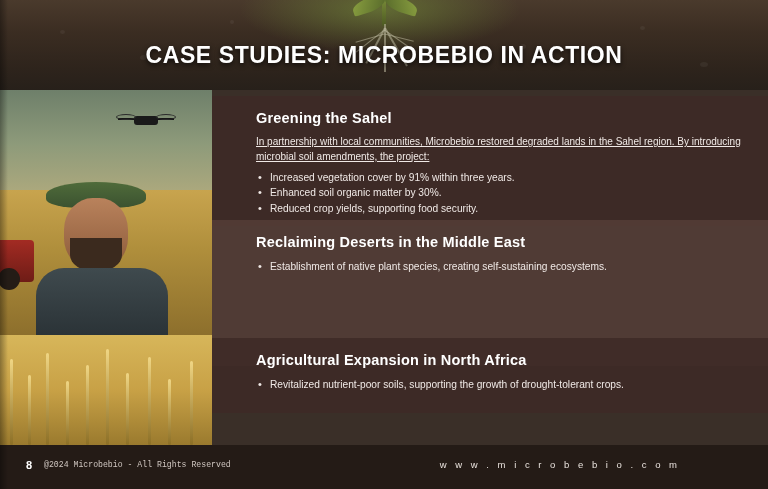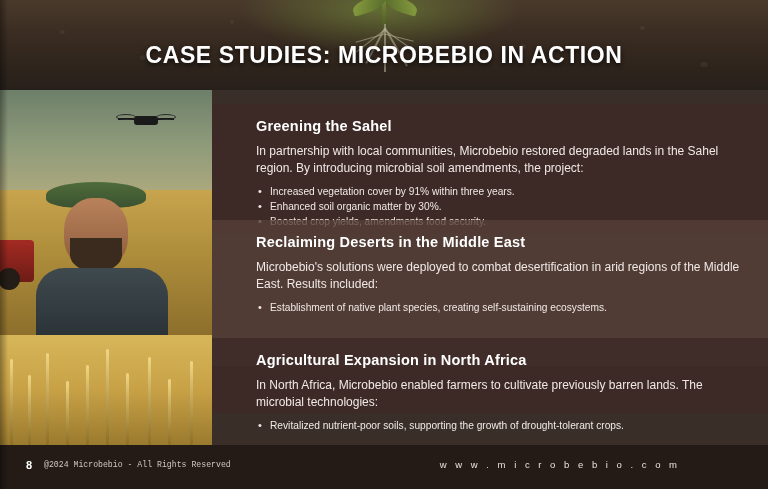--- a/index.html
+++ b/index.html
@@ -148,35 +148,36 @@
 
   
   .panel {
     position: absolute;
     left: 212px;
     width: 556px;
     padding: 14px 26px 10px 44px;
     box-sizing: border-box;
     color: #ffffff;
   }
-  .panel-1 { top: 104px;  height: 130px; background: rgba(62,42,38,0.86); }
+  .panel-1 { top: 96px;  height: 130px; background: rgba(62,42,38,0.86); }
   .panel-2 { top: 220px; height: 146px; background: rgba(86,62,56,0.80); }
   .panel-3 { top: 338px; height: 75px; background: rgba(62,42,38,0.86); }
 
   .panel h2 {
     margin: 0 0 9px 0;
     font-size: 14.5px;
     font-weight: bold;
     letter-spacing: 0.2px;
   }
   .panel p {
     margin: 0 0 6px 0;
-    font-size: 12px;
+    font-size: 10px;
     line-height: 1.45;
     color: #f0e9e6;
+    text-decoration: underline;
   }
   .panel ul {
     margin: 0;
     padding: 0;
     list-style: none;
   }
   .panel li {
     position: relative;
     font-size: 10.2px;
     line-height: 1.5;
@@ -287,35 +288,33 @@
       <div class="wheat-stalk" style="left:190px; height:84px;"></div>
     </div>
   </div>
 
   <div class="panel panel-1">
     <h2>Greening the Sahel</h2>
     <p>In partnership with local communities, Microbebio restored degraded lands in the Sahel region. By introducing microbial soil amendments, the project:</p>
     <ul>
       <li>Increased vegetation cover by 91% within three years.</li>
       <li>Enhanced soil organic matter by 30%.</li>
-      <li>Boosted crop yields, amendments food security.</li>
+      <li>Reduced crop yields, supporting food security.</li>
     </ul>
   </div>
 
   <div class="panel panel-2">
     <h2>Reclaiming Deserts in the Middle East</h2>
-    <p>Microbebio's solutions were deployed to combat desertification in arid regions of the Middle East. Results included:</p>
     <ul>
       <li>Establishment of native plant species, creating self-sustaining ecosystems.</li>
     </ul>
   </div>
 
   <div class="panel panel-3">
     <h2>Agricultural Expansion in North Africa</h2>
-    <p>In North Africa, Microbebio enabled farmers to cultivate previously barren lands. The microbial technologies:</p>
     <ul>
       <li>Revitalized nutrient-poor soils, supporting the growth of drought-tolerant crops.</li>
     </ul>
   </div>
 
   <div class="footer">
     <div class="page-num">8</div>
     <div class="copyright">@2024 Microbebio - All Rights Reserved</div>
     <div class="website">w w w . m i c r o b e b i o . c o m</div>
   </div>

